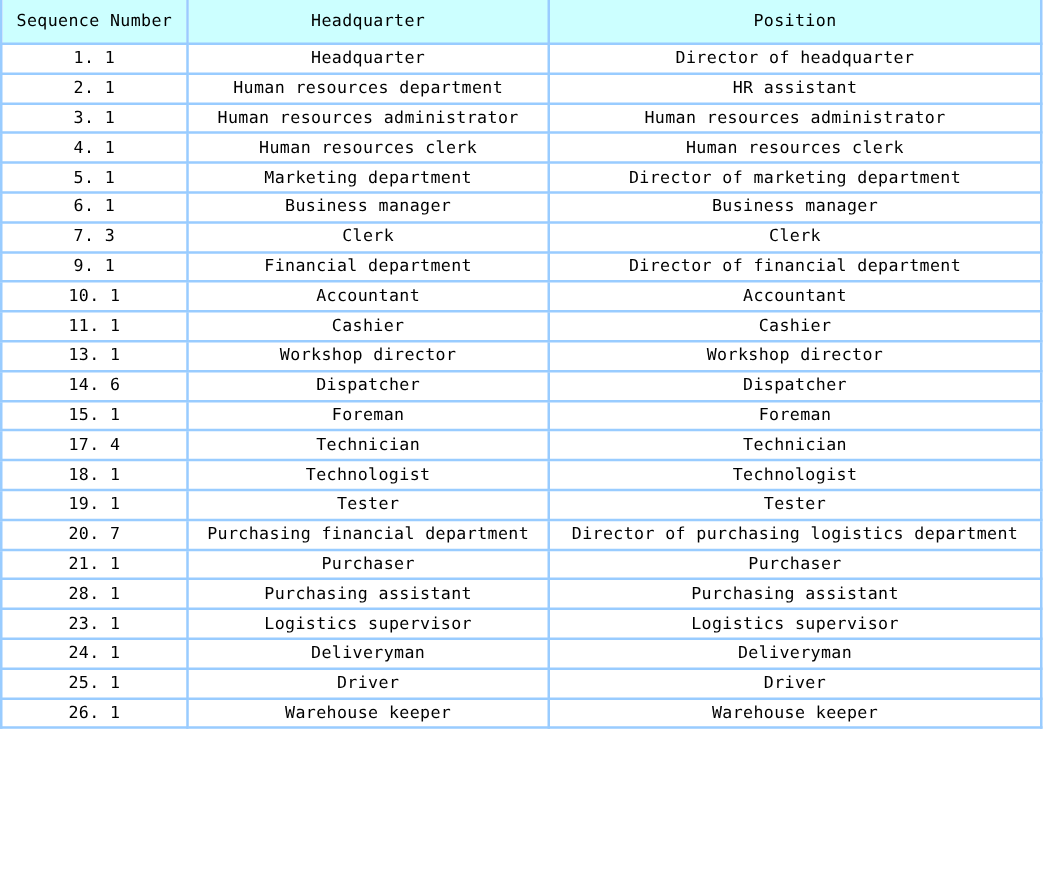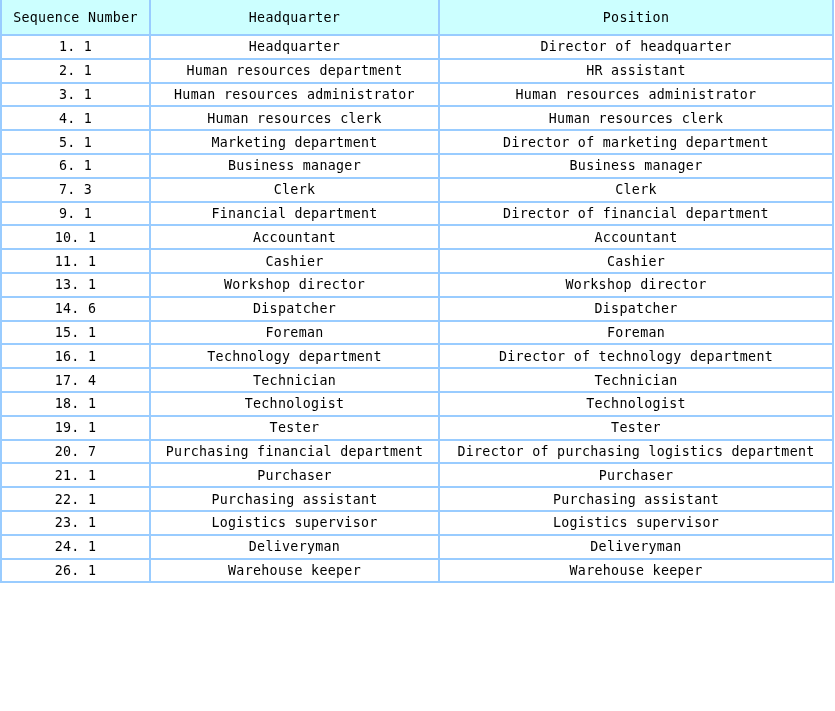--- a/index.html
+++ b/index.html
@@ -123,25 +123,20 @@
           <td>14. 6</td>
           <td>Dispatcher</td>
           <td>Dispatcher</td>
         </tr>
         <tr>
           <td>15. 1</td>
           <td>Foreman</td>
           <td>Foreman</td>
         </tr>
         <tr>
-          <td>16. 1</td>
-          <td>Technology department</td>
-          <td>Director of technology department</td>
-        </tr>
-        <tr>
           <td>17. 4</td>
           <td>Technician</td>
           <td>Technician</td>
         </tr>
         <tr>
           <td>18. 1</td>
           <td>Technologist</td>
           <td>Technologist</td>
         </tr>
         <tr>
@@ -153,34 +148,39 @@
           <td>20. 7</td>
           <td>Purchasing financial department</td>
           <td>Director of purchasing logistics department</td>
         </tr>
         <tr>
           <td>21. 1</td>
           <td>Purchaser</td>
           <td>Purchaser</td>
         </tr>
         <tr>
-          <td>22. 1</td>
+          <td>28. 1</td>
           <td>Purchasing assistant</td>
           <td>Purchasing assistant</td>
         </tr>
         <tr>
           <td>23. 1</td>
           <td>Logistics supervisor</td>
           <td>Logistics supervisor</td>
         </tr>
         <tr>
           <td>24. 1</td>
           <td>Deliveryman</td>
           <td>Deliveryman</td>
         </tr>
         <tr>
+          <td>25. 1</td>
+          <td>Driver</td>
+          <td>Driver</td>
+        </tr>
+        <tr>
           <td>26. 1</td>
           <td>Warehouse keeper</td>
           <td>Warehouse keeper</td>
         </tr>
       </tbody>
   </table>
 </div>
 
 </body></html>

